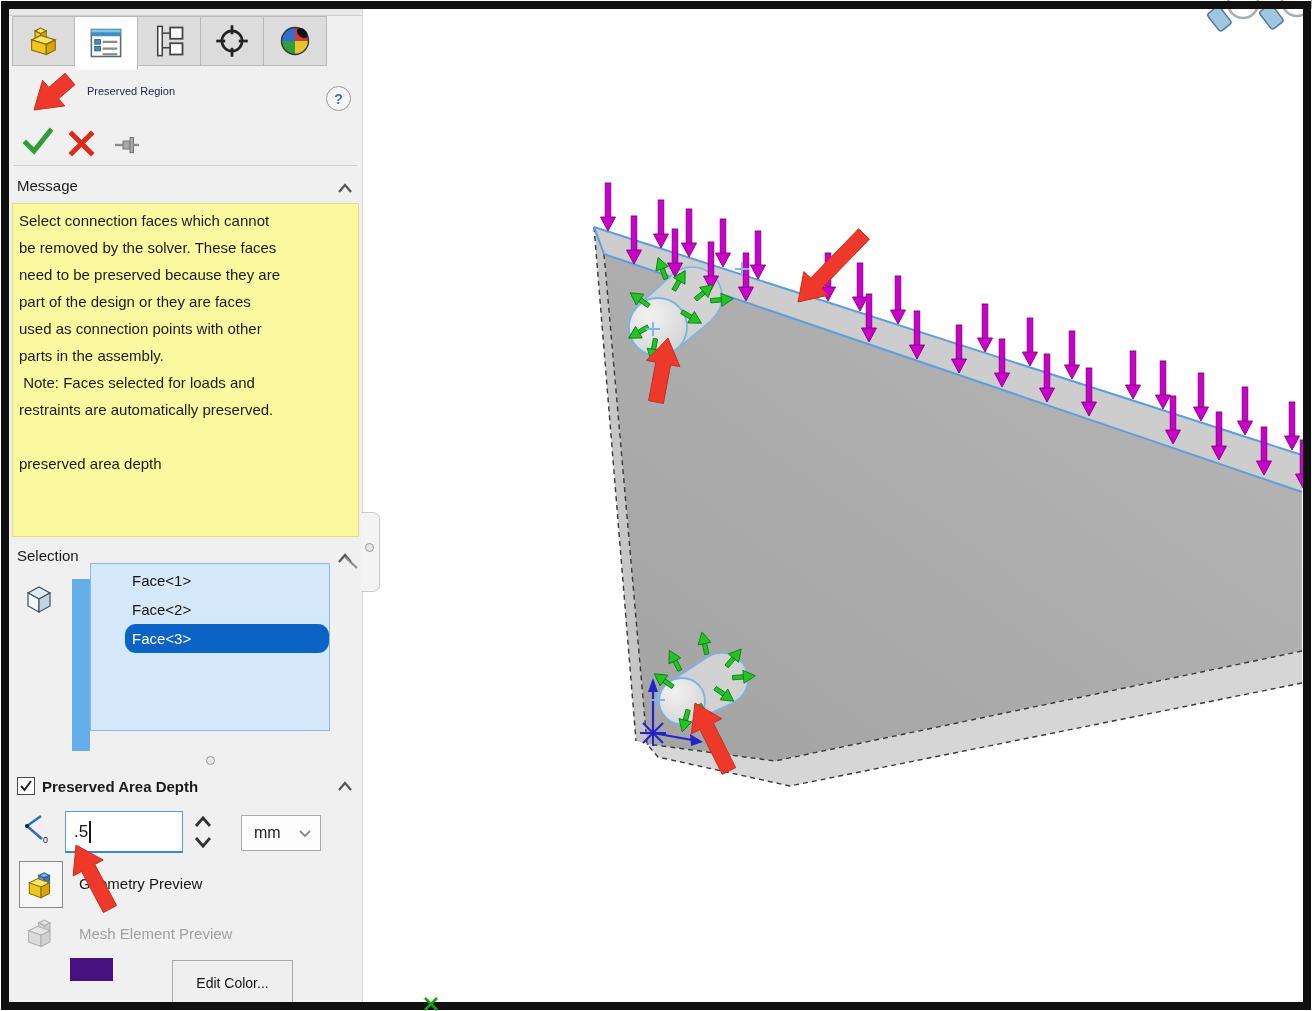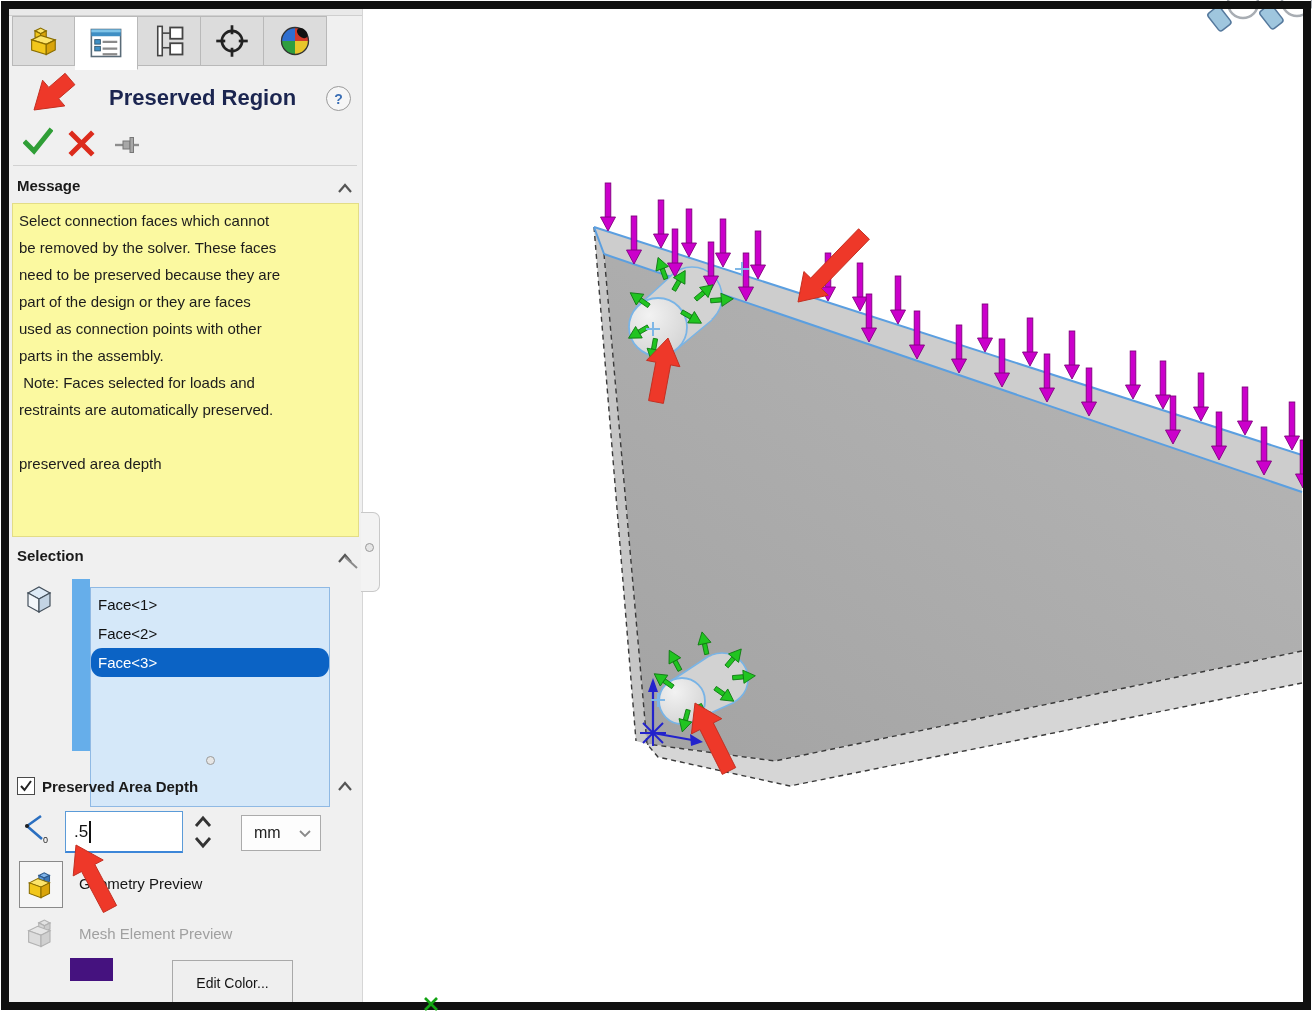--- a/index.html
+++ b/index.html
@@ -13,34 +13,34 @@
   #topmost{position:absolute;left:0;top:0;z-index:30;pointer-events:none;}
   
   #panel{position:absolute;left:9px;top:9px;width:353px;height:993px;background:var(--panel-bg,#f0f0f0);
          z-index:5;border-right:1px solid #d6d6d6;}
   .top-strip{position:absolute;left:0;top:0;width:100%;height:6px;background:#e9e9e9;border-bottom:1px solid #cfcfcf;}
   .tabs{position:absolute;left:3px;top:7px;height:52px;display:flex;}
   .tab{width:63px;height:50px;background:#dcdcdc;border:1px solid #b9b9b9;border-left:none;
        display:flex;align-items:center;justify-content:center;box-sizing:border-box;}
   .tab:first-child{border-left:1px solid #b9b9b9;}
   .tab.sel{background:#ffffff;border-bottom-color:#ffffff;height:54px;}
-  .pm-title{position:absolute;left:78px;top:76px;font-size:22px;font-weight:bold;color:var(--title-text,#1b2550);margin-left:22px;}
+  .pm-title{position:absolute;left:78px;top:76px;font-size:11px;font-weight:normal;color:var(--title-text,#1b2550);}
   .help-btn{position:absolute;left:317px;top:77px;width:23px;height:23px;border-radius:50%;
             border:1.5px solid #9a9a9a;background:#f6f6f6;color:#3b6fb5;font-weight:bold;font-size:14px;
             display:flex;align-items:center;justify-content:center;}
   .act{position:absolute;width:30px;height:30px;}
   .sep{position:absolute;left:4px;width:344px;border-top:1px solid #d2d2d2;}
-  .sec-head{position:absolute;left:8px;font-size:15px;font-weight:bold;color:#1a1a1a;}
+  .sec-head{position:absolute;left:8px;font-size:15px;font-weight:normal;color:#1a1a1a;}
   .chev{position:absolute;left:328px;width:16px;height:12px;}
   .msg-box{position:absolute;left:3px;top:194px;width:347px;height:334px;background:var(--msg-yellow,#fbf9a0);
            border:1px solid #e3dd86;box-sizing:border-box;padding:3px 6px;}
   .msg-line{font-size:15px;line-height:27px;color:#1c1c1c;white-space:pre;}
   .sel-bar{position:absolute;left:63px;top:570px;width:18px;height:172px;background:var(--list-bar,#66aeea);}
-  .faces-list{position:absolute;left:81px;top:578px;width:240px;height:220px;background:var(--list-bg,#d5e8f9);
-              border:1px solid #8fb9e4;box-sizing:border-box;padding-top:2px;}
+  .faces-list{position:absolute;left:81px;top:554px;width:240px;height:168px;background:var(--list-bg,#d5e8f9);
+              border:1px solid #8fb9e4;box-sizing:border-box;padding-top:2px;padding-left:34px;}
   .face-row{height:29px;line-height:29px;padding-left:7px;font-size:15px;color:#111;}
   .face-row.sel{background:var(--list-selected-bg,#0b63c5);color:var(--list-selected-text,#fff);border-radius:11px;}
   .grip{position:absolute;width:9px;height:9px;border-radius:50%;border:1px solid #9a9a9a;background:#e6e6e6;box-sizing:border-box;}
   .checkbox{position:absolute;left:8px;top:768px;width:18px;height:18px;background:#fff;border:1.4px solid #4a4a4a;box-sizing:border-box;}
   .pad-label{position:absolute;left:33px;top:769px;font-size:15px;font-weight:bold;color:#1a1a1a;}
   .depth-input{position:absolute;left:56px;top:802px;width:118px;height:42px;background:#fff;
                border:1px solid var(--input-border,#5b9bd8);border-bottom:2px solid #3c86d8;box-sizing:border-box;
                font-size:17px;color:#111;display:flex;align-items:center;padding-left:8px;}
   .caret{display:inline-block;width:1.5px;height:22px;background:#111;margin-left:1px;}
   .spinner{position:absolute;left:180px;top:802px;width:28px;height:42px;display:flex;flex-direction:column;

